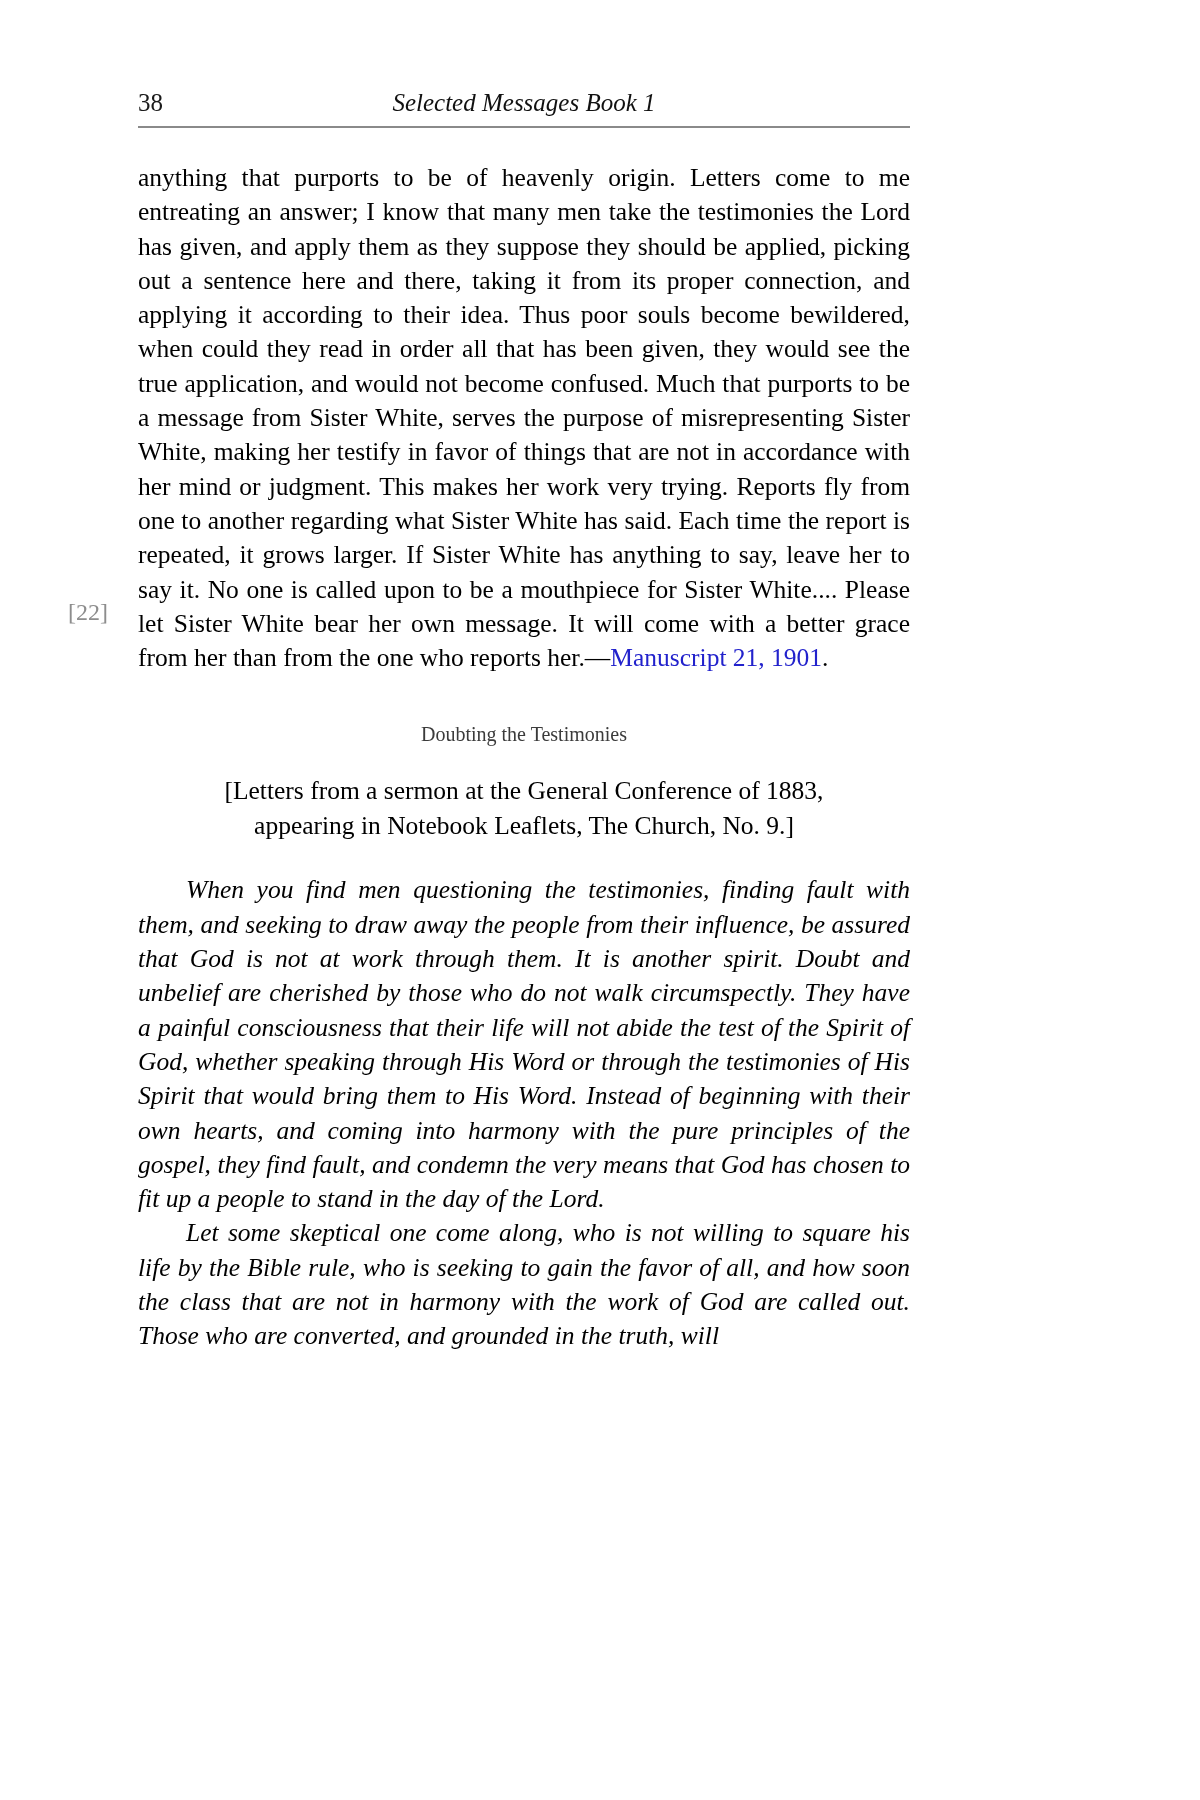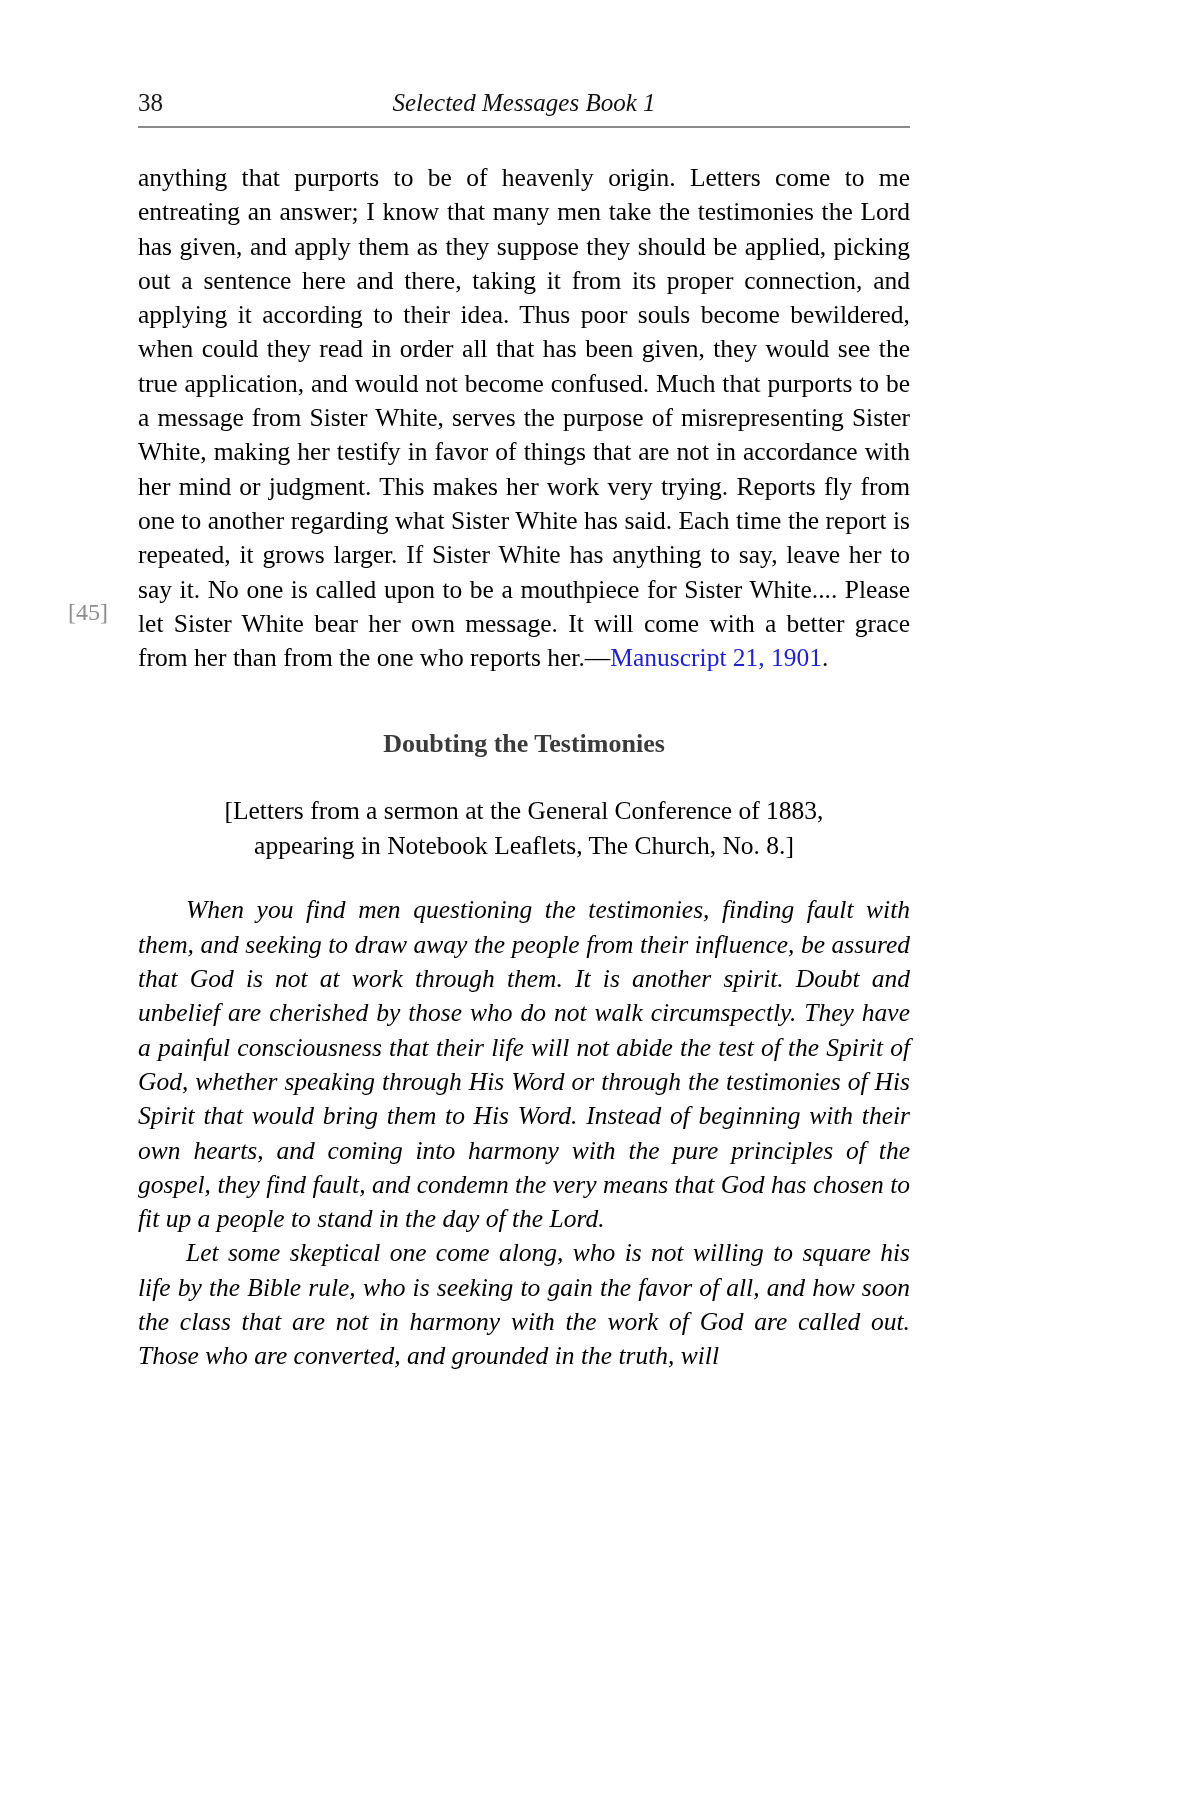--- a/index.html
+++ b/index.html
@@ -101,26 +101,26 @@
     top: 595px;
     width: 64px;
     text-align: left;
     font-size: 24px;
     line-height: 34px;
     color: #8d8d8d;
   }
 
   
   .section-heading {
-    margin: 10px;
+    margin: 0;
     padding: 0;
     text-align: center;
-    font-size: 26px;
+    font-size: 20px;
     line-height: 34px;
-    font-weight: bold;
+    font-weight: normal;
     color: #3b3b3b;
   }
 
   .extract-note {
     margin: 0;
     text-align: center;
     font-size: 25.5px;
     line-height: 35px;
     color: #000000;
   }
@@ -136,33 +136,33 @@
 <body>
 
 <div class="page">
 
   <div class="running-head">
     <span class="folio">38</span>
     <span class="book-title">Selected Messages Book 1</span>
   </div>
   <div class="head-rule"></div>
 
-  <div class="page-marker">[45]</div>
+  <div class="page-marker">[22]</div>
 
   <div class="column">
 
     <p class="body no-indent"><span>anything that purports to be of heavenly origin. Letters come to me entreating an answer; I know that many men take the testimonies the Lord has given, and apply them as they suppose they should be applied, picking out a sentence here and there, taking it from its proper connection, and applying it according to their idea.  Thus poor souls become bewildered, when could they read in order all that has been given, they would see the true application, and would not become confused.  Much that purports to be a message from Sister White, serves the purpose of misrepresenting Sister White, making her testify in favor of things that are not in accordance with her mind or judgment. This makes her work very trying. Reports fly from one to another regarding what Sister White has said. Each time the report is repeated, it grows larger. If Sister White has anything to say, leave her to say it. No one is called upon to be a mouthpiece for Sister White.... Please let Sister White bear her own message. It will come with a better grace from her than from the one who reports her.—</span><a class="ref-link" href="#">Manuscript 21, 1901</a><span>.</span></p>
 
     <div class="gap-before-heading"></div>
 
     <h2 class="section-heading">Doubting the Testimonies</h2>
 
     <div class="gap-after-heading"></div>
 
-    <p class="extract-note"><span>[Letters from a sermon at the General Conference of 1883,</span><span class="l2">appearing in Notebook Leaflets, The Church, No. 8.]</span></p>
+    <p class="extract-note"><span>[Letters from a sermon at the General Conference of 1883,</span><span class="l2">appearing in Notebook Leaflets, The Church, No. 9.]</span></p>
 
     <div class="gap-after-extract"></div>
 
     <p class="body indent last-line-left">When you find men questioning the testimonies, finding fault with them, and seeking to draw away the people from their influence, be assured that God is not at work through them.  It is another spirit. Doubt and unbelief are cherished by those who do not walk circumspectly. They have a painful consciousness that their life will not abide the test of the Spirit of God, whether speaking through His Word or through the testimonies of His Spirit that would bring them to His Word. Instead of beginning with their own hearts, and coming into harmony with the pure principles of the gospel, they find fault, and condemn the very means that God has chosen to fit up a people to stand in the day of the Lord.</p>
 
     <p class="body indent">Let some skeptical one come along, who is not willing to square his life by the Bible rule, who is seeking to gain the favor of all, and how soon the class that are not in harmony with the work of God are called out. Those who are converted, and grounded in the truth, will</p>
 
   </div>
 
 </div>

